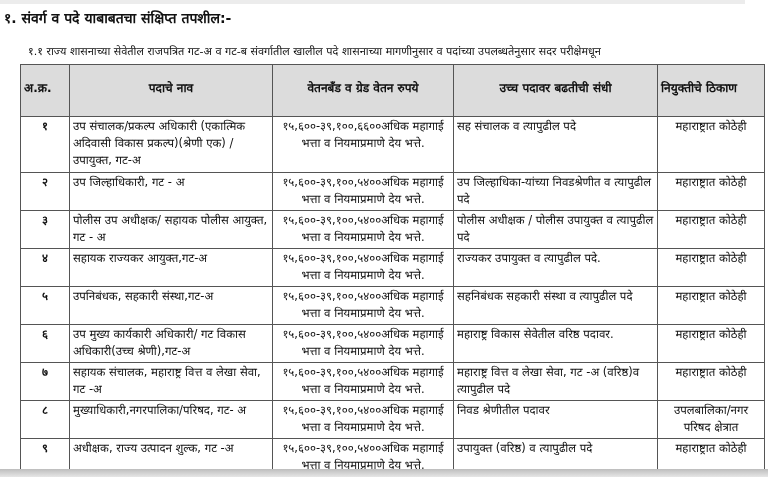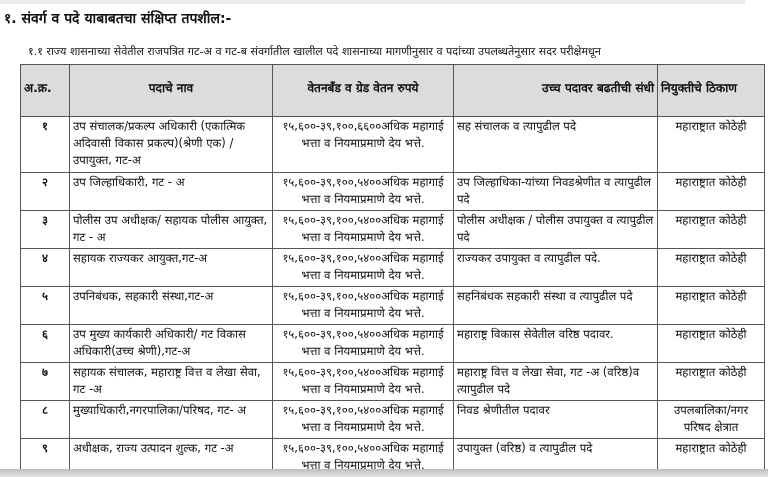--- a/index.html
+++ b/index.html
@@ -59,21 +59,21 @@
     }
     table.posts th {
       background: #dcdcdc;
       font-weight: bold;
       font-size: 12px;
       height: 21px;
       padding: 15px 3px;
     }
     th.c-no { text-align: left; }
     th.c-name, th.c-pay { }
-    th.c-promo { text-align: right; }
+    th.c-promo { text-align: center; }
     th.c-place { text-align: left; }
     td.c-no { text-align: center; font-weight: bold; }
     td.c-pay { text-align: center; margin-left: 28px; }
     td.c-place { text-align: center; }
     tr.r-3line td { height: 53px; }
     tr.r-2line td { height: 35px; }
     .bottom-shadow {
       position: absolute;
       left: 0; top: 469px;
       width: 768px; height: 8px;

